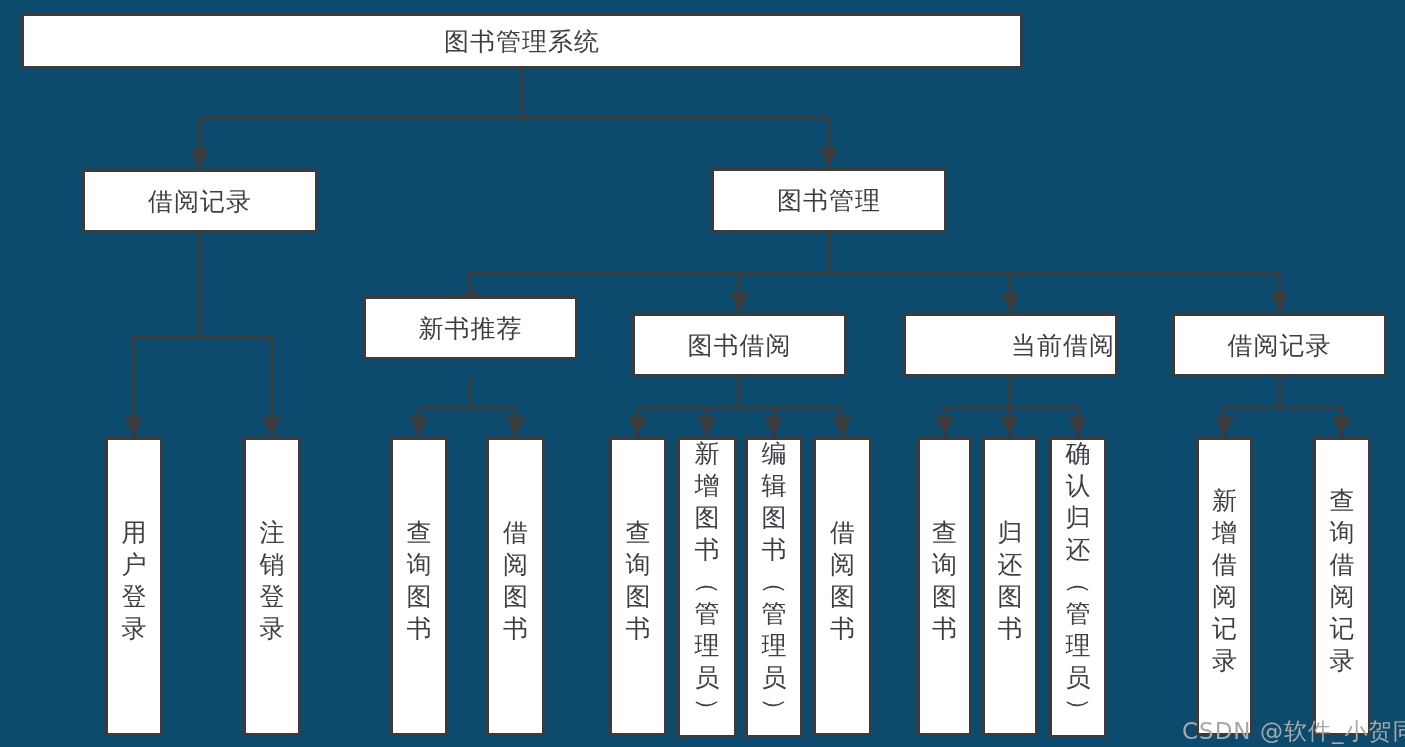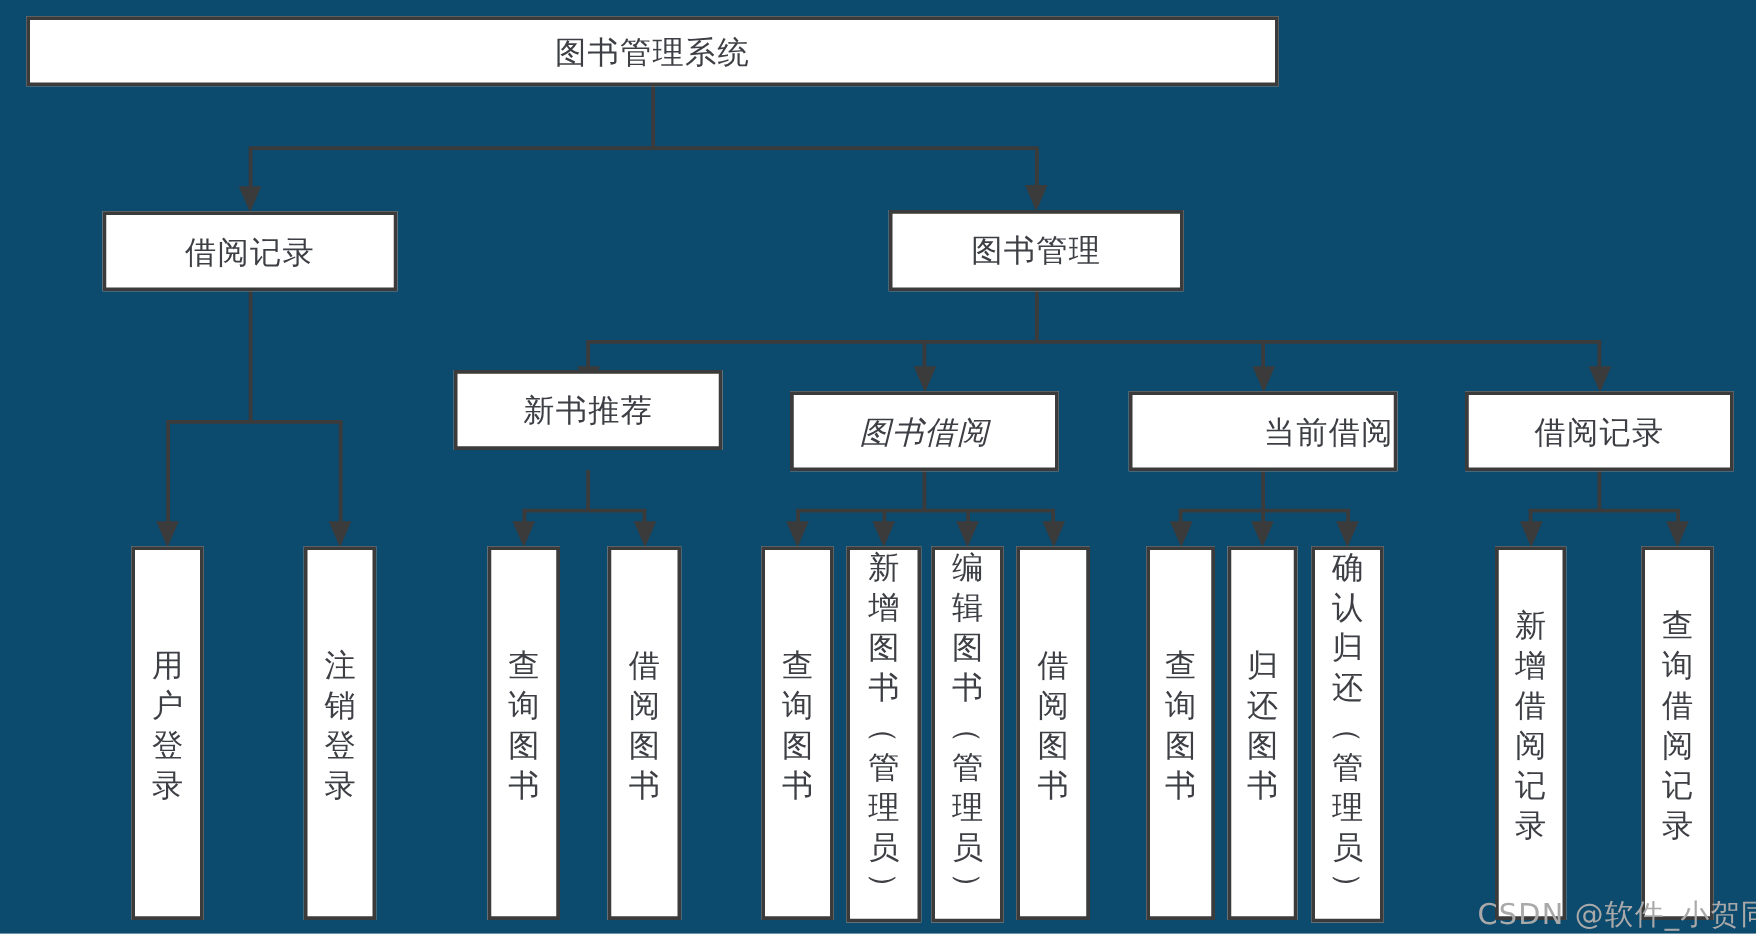--- a/index.html
+++ b/index.html
@@ -137,21 +137,21 @@
       </div>
       <div class="node h" style="left: 82px; top: 169px; width: 236px; height: 64px;">
         <span>借阅记录</span>
       </div>
       <div class="node h" style="left: 711px; top: 168px; width: 236px; height: 65px;">
         <span>图书管理</span>
       </div>
       <div class="node h" style="left: 363px; top: 296px; width: 215px; height: 64px;">
         <span>新书推荐</span>
       </div>
-      <div class="node h" style="left: 632px; top: 313px; width: 215px; height: 64px; font-style: italic;">
+      <div class="node h" style="left: 632px; top: 313px; width: 215px; height: 64px;">
         <span>图书借阅</span>
       </div>
       <div class="node h" style="left: 903px; top: 313px; width: 215px; height: 64px; justify-content: flex-end;">
         <span>当前借阅</span>
       </div>
       <div class="node h" style="left: 1172px; top: 313px; width: 215px; height: 64px;">
         <span>借阅记录</span>
       </div>
       <div class="node v" style="left: 105px; top: 437px; width: 58px; height: 299px;">
         <div class="vtext">

